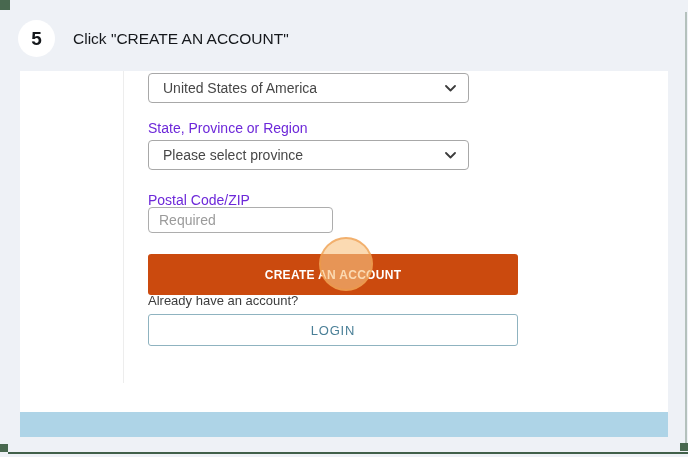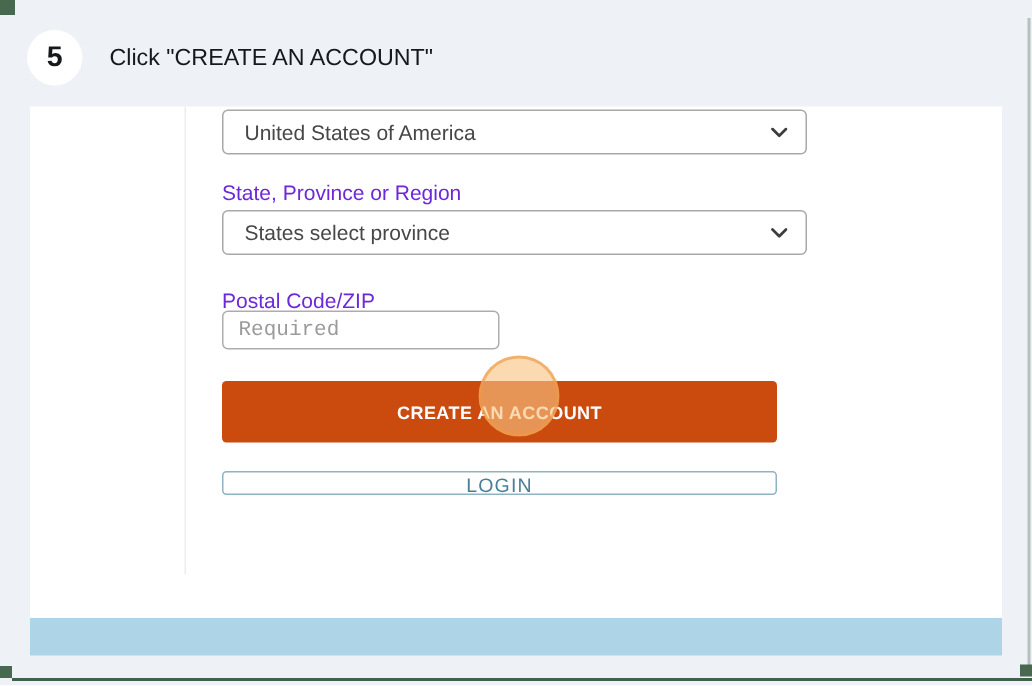--- a/index.html
+++ b/index.html
@@ -48,21 +48,21 @@
     width: 1px; height: 312px; background: #ededed;
   }
   .footer-bar {
     position: absolute; left: 20px; top: 412px;
     width: 648px; height: 25px;
     background: #aed4e7;
   }
 
   
   .select-box {
-    position: absolute; left: 148px; width: 390px; height: 30px;
+    position: absolute; left: 148px; width: 321px; height: 30px;
     background: #fff; border: 1px solid #a8a8a8; border-radius: 4px;
     box-sizing: border-box;
     display: flex; align-items: center;
     padding: 0 12px 0 14px;
     font-size: 14px; color: #474747;
     cursor: default;
   }
   .select-box .val { flex: 1 1 auto; white-space: nowrap; overflow: hidden; }
   .select-box .chev { flex: 0 0 auto; display: flex; align-items: center; }
   .sel-country { top: 73px; }
@@ -73,21 +73,21 @@
     font-size: 14px; color: #6d28d9; white-space: nowrap;
   }
   .lbl-state  { top: 120px; }
   .lbl-postal { top: 192px; }
 
   .postal-input {
     position: absolute; left: 148px; top: 207px;
     width: 185px; height: 26px; box-sizing: border-box;
     border: 1px solid #adadad; border-radius: 4px;
     padding: 0 10px; font-size: 14px; color: #474747;
-    font-family: Liberation Mono, monospace;
+    font-family: Liberation Sans, sans-serif;
     background: #fff; outline: none;
   }
   .postal-input::placeholder { color: #9b9b9b; }
 
   .create-btn {
     position: absolute; left: 148px; top: 254px;
     width: 370px; height: 41px;
     background: #cb4a0e; color: #ffffff;
     border: none; border-radius: 3px;
     font-family: "Liberation Sans", sans-serif;
@@ -102,21 +102,21 @@
     box-sizing: border-box;
     pointer-events: none;
   }
 
   .login-prompt {
     position: absolute; left: 148px; top: 293px;
     font-size: 13px; color: #3d3d3d; white-space: nowrap;
   }
   .login-btn {
     position: absolute; left: 148px; top: 314px;
-    width: 370px; height: 16px;
+    width: 370px; height: 32px;
     background: #ffffff; color: #4a7f97;
     border: 1px solid #8fb3c0; border-radius: 3px;
     font-family: "Liberation Sans", sans-serif;
     font-size: 13px; font-weight: 500; letter-spacing: 0.8px;
     cursor: pointer;
   }
 </style>
 </head>
 <body>
 
@@ -140,31 +140,32 @@
     <span class="val">United States of America</span>
     <span class="chev">
       <svg width="11" height="7" viewBox="0 0 11 7">
           <path d="M1 1 L5.5 5.5 L10 1" fill="none" stroke="#3c3c3c" stroke-width="1.8" stroke-linecap="round" stroke-linejoin="round"></path>
         </svg>
     </span>
   </div>
 
   <div class="field-label lbl-state">State, Province or Region</div>
   <div class="select-box sel-state">
-    <span class="val">States select province</span>
+    <span class="val">Please select province</span>
     <span class="chev">
       <svg width="11" height="7" viewBox="0 0 11 7">
           <path d="M1 1 L5.5 5.5 L10 1" fill="none" stroke="#3c3c3c" stroke-width="1.8" stroke-linecap="round" stroke-linejoin="round"></path>
         </svg>
     </span>
   </div>
 
   <div class="field-label lbl-postal">Postal Code/ZIP</div>
   <input class="postal-input" type="text" placeholder="Required" style="">
 
   <button class="create-btn">CREATE AN ACCOUNT</button>
   <div class="click-highlight"></div>
 
+  <div class="login-prompt">Already have an account?</div>
   <button class="login-btn">LOGIN</button>
 
   <div class="footer-bar"></div>
 
 </div>
 
 </body></html>

